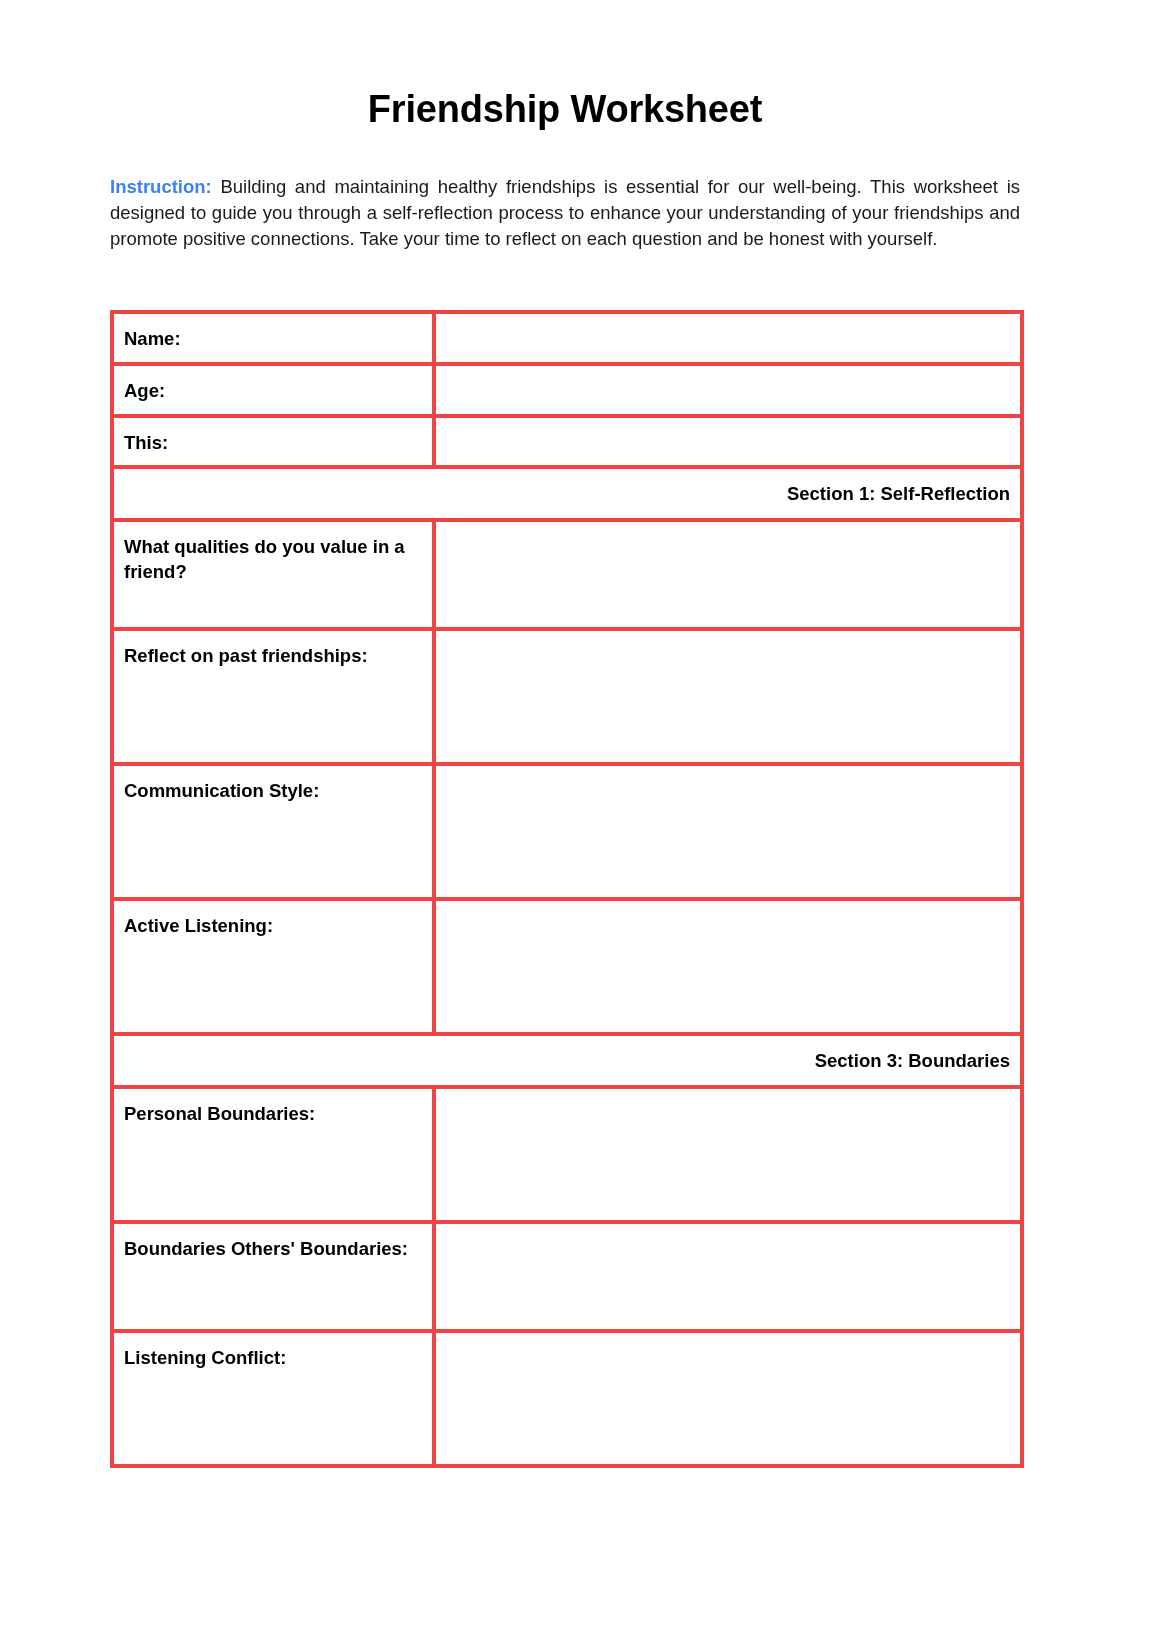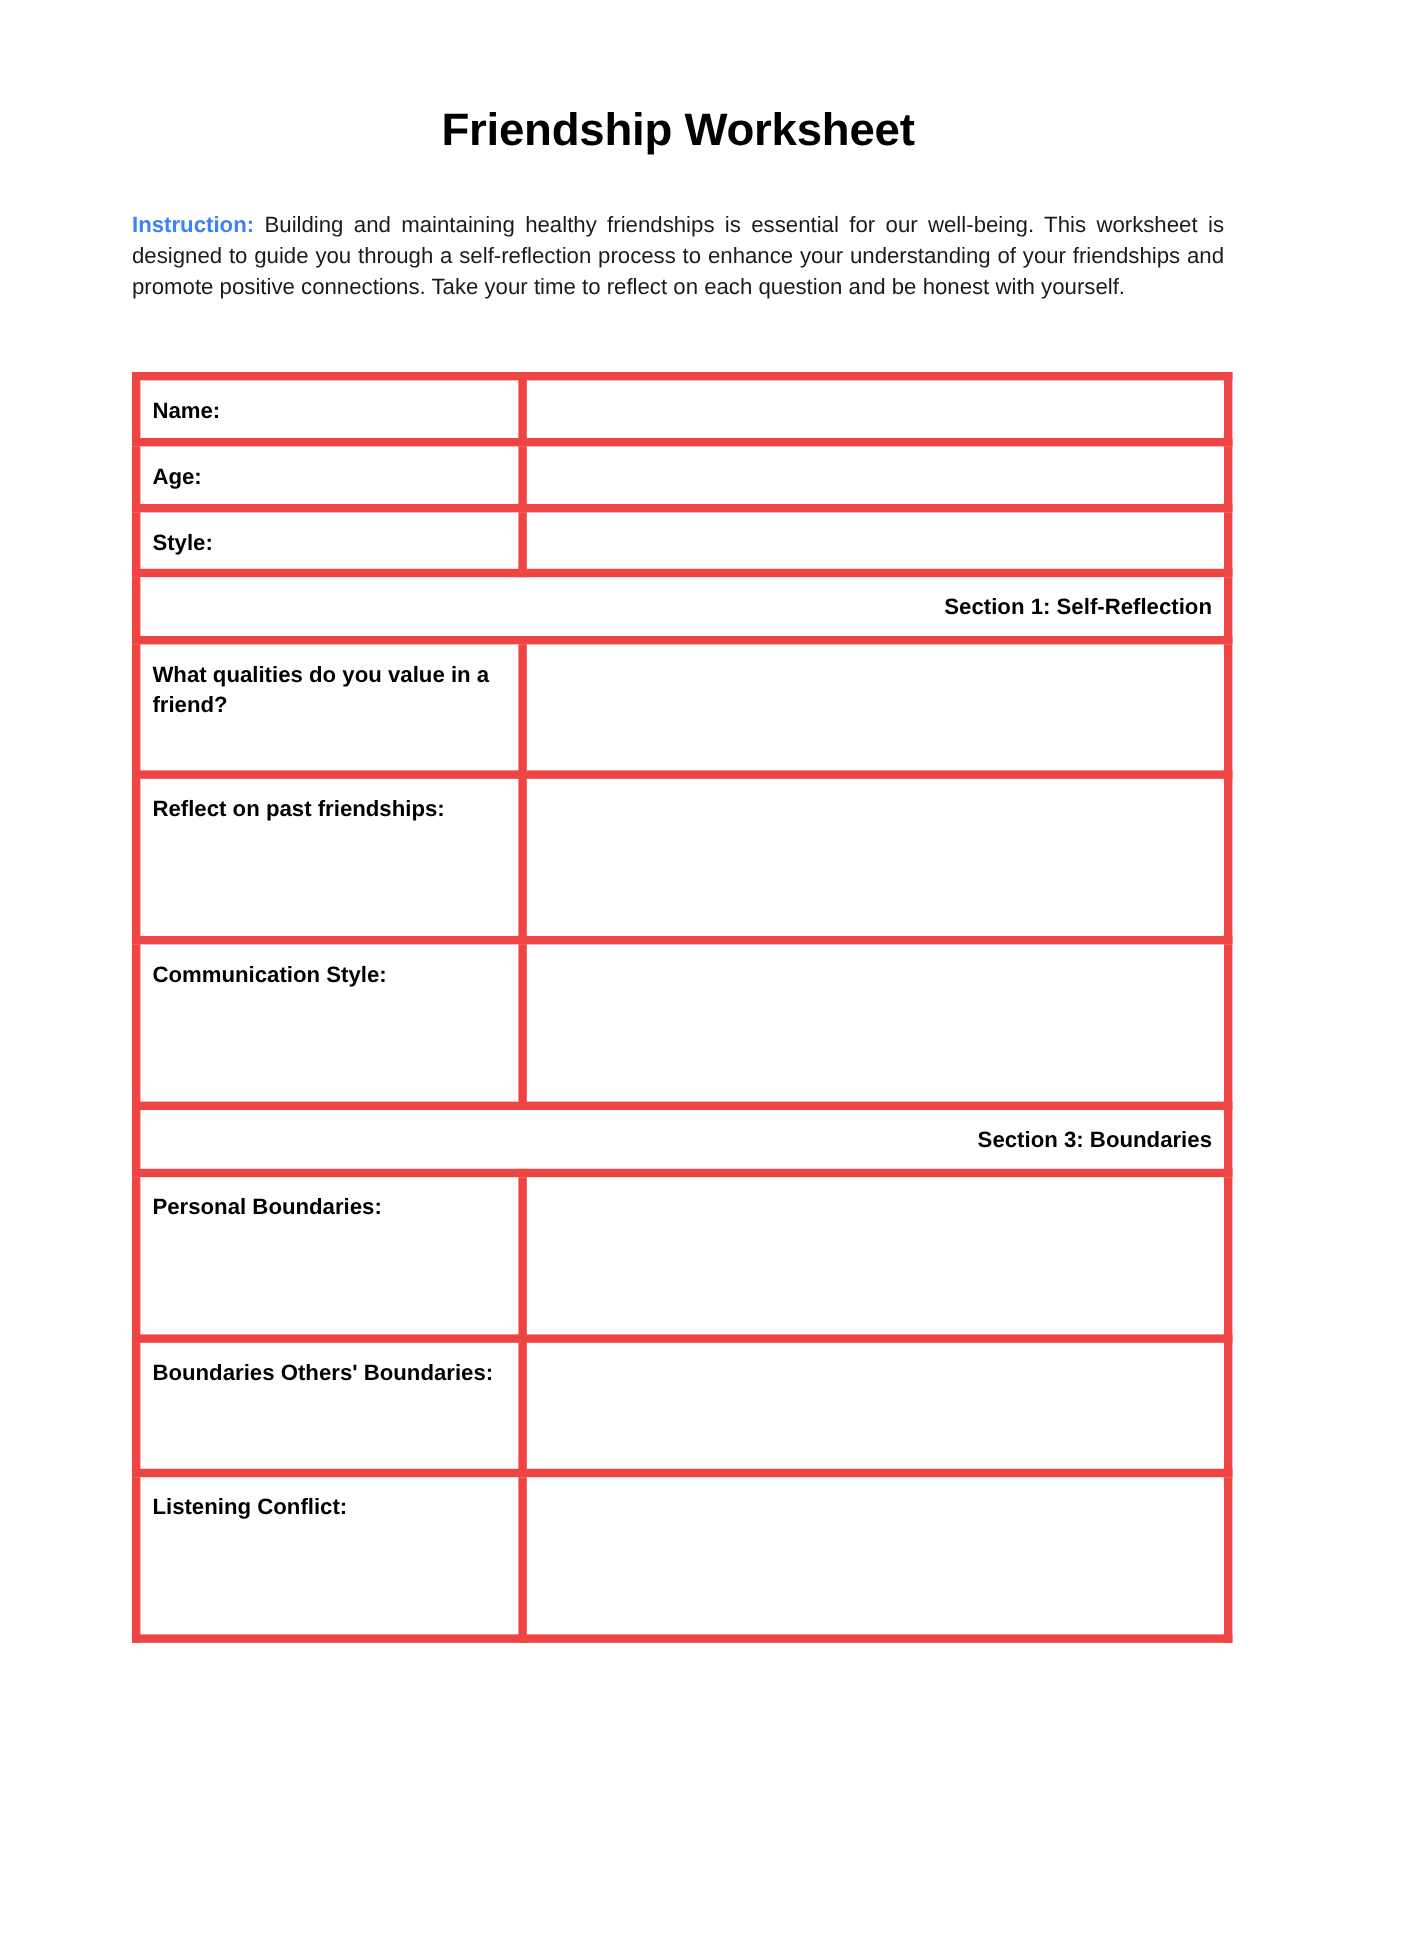--- a/index.html
+++ b/index.html
@@ -55,21 +55,21 @@
     color: #3b82f6;
   }
 
   .wsheet {
     margin-top: 58px;
     width: 910px;
     border-collapse: collapse;
     table-layout: fixed;
   }
   .wsheet td {
-    border: 7px solid #ef4444;
+    border: 4px solid #ef4444;
     vertical-align: top;
     padding: 13px 10px 10px 10px;
     font-size: 18.5px;
   }
   .col-label {
     width: 322px;
   }
   .col-answer {
     width: 588px;
   }
@@ -115,38 +115,42 @@
 
         <tr>
           <td class="row-label h-short">Name:</td>
           <td class="answer-cell h-short"></td>
         </tr>
         <tr>
           <td class="row-label h-short">Age:</td>
           <td class="answer-cell h-short"></td>
         </tr>
         <tr>
-          <td class="row-label h-short">Style:</td>
+          <td class="row-label h-short">This:</td>
           <td class="answer-cell h-short"></td>
         </tr>
 
         <tr>
           <td class="section-head" colspan="2">Section 1: Self-Reflection</td>
         </tr>
         <tr>
           <td class="row-label h-tall">What qualities do you value in a friend?</td>
           <td class="answer-cell h-tall"></td>
         </tr>
         <tr>
           <td class="row-label h-xtall">Reflect on past friendships:</td>
           <td class="answer-cell h-xtall"></td>
         </tr>
 
         <tr>
           <td class="row-label h-xtall">Communication Style:</td>
+          <td class="answer-cell h-xtall"></td>
+        </tr>
+        <tr>
+          <td class="row-label h-xtall">Active Listening:</td>
           <td class="answer-cell h-xtall"></td>
         </tr>
 
         <tr>
           <td class="section-head" colspan="2">Section 3: Boundaries</td>
         </tr>
         <tr>
           <td class="row-label h-xtall">Personal Boundaries:</td>
           <td class="answer-cell h-xtall"></td>
         </tr>

